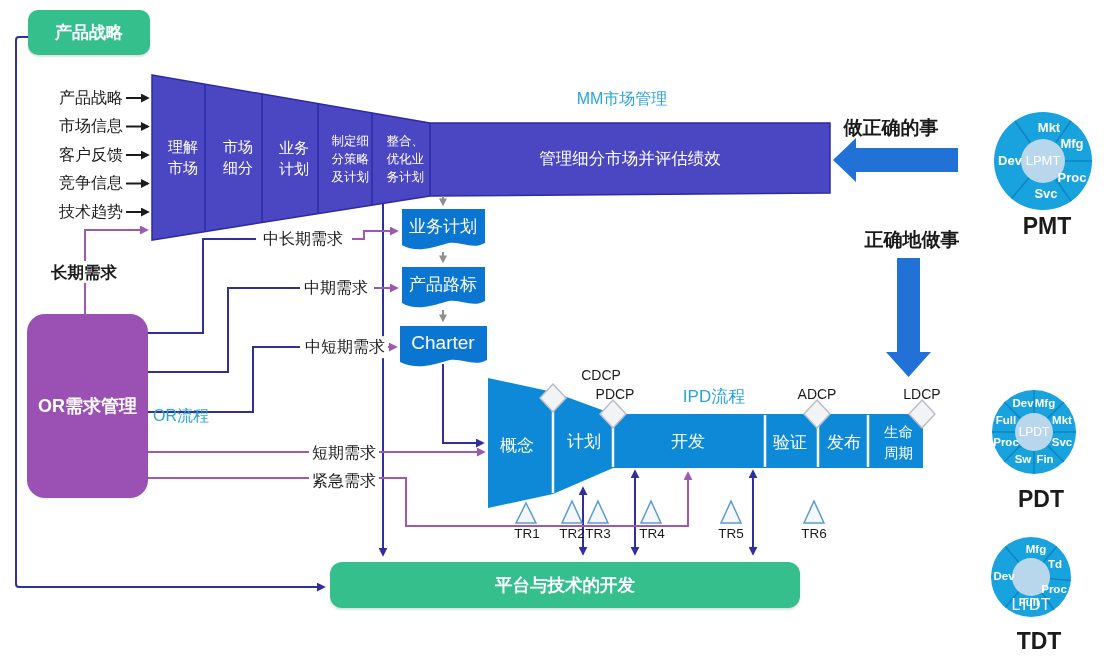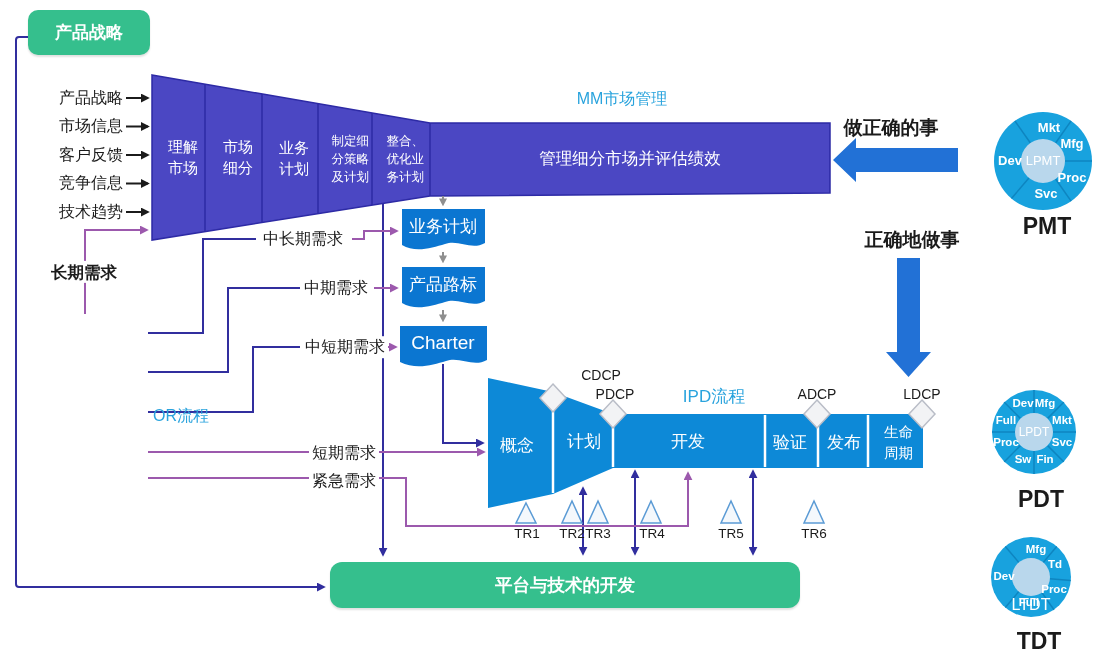--- a/index.html
+++ b/index.html
@@ -161,20 +161,23 @@
     </g>
   </svg>
 
   <div class="greenbox" style="left:28px;top:10px;width:122px;height:45px;font-size:17px;">
     <span>产品战略</span>
   </div>
   <div class="greenbox" style="left:330px;top:562px;width:470px;height:46px;font-size:17.5px;border-radius:12px;">
     <span>平台与技术的开发</span>
   </div>
 
+  <div class="orbox" style="left:27px;top:314px;width:121px;height:184px;font-size:18px;">
+    <span>OR需求管理</span>
+  </div>
 
   <div class="t" style="left:91px;top:98px;font-size:16px;font-weight:500;">产品战略</div>
   <div class="t" style="left:91px;top:126px;font-size:16px;font-weight:500;">市场信息</div>
   <div class="t" style="left:91px;top:155px;font-size:16px;font-weight:500;">客户反馈</div>
   <div class="t" style="left:91px;top:183px;font-size:16px;font-weight:500;">竞争信息</div>
   <div class="t" style="left:91px;top:212px;font-size:16px;font-weight:500;">技术趋势</div>
 
   <div class="t w wh" style="left:179px;top:157px;width:38px;font-size:15px;font-weight:500;">理解市场</div>
   <div class="t w wh" style="left:234px;top:157px;width:38px;font-size:15px;font-weight:500;">市场细分</div>
   <div class="t w wh" style="left:290px;top:158px;width:38px;font-size:15px;font-weight:500;">业务计划</div>

